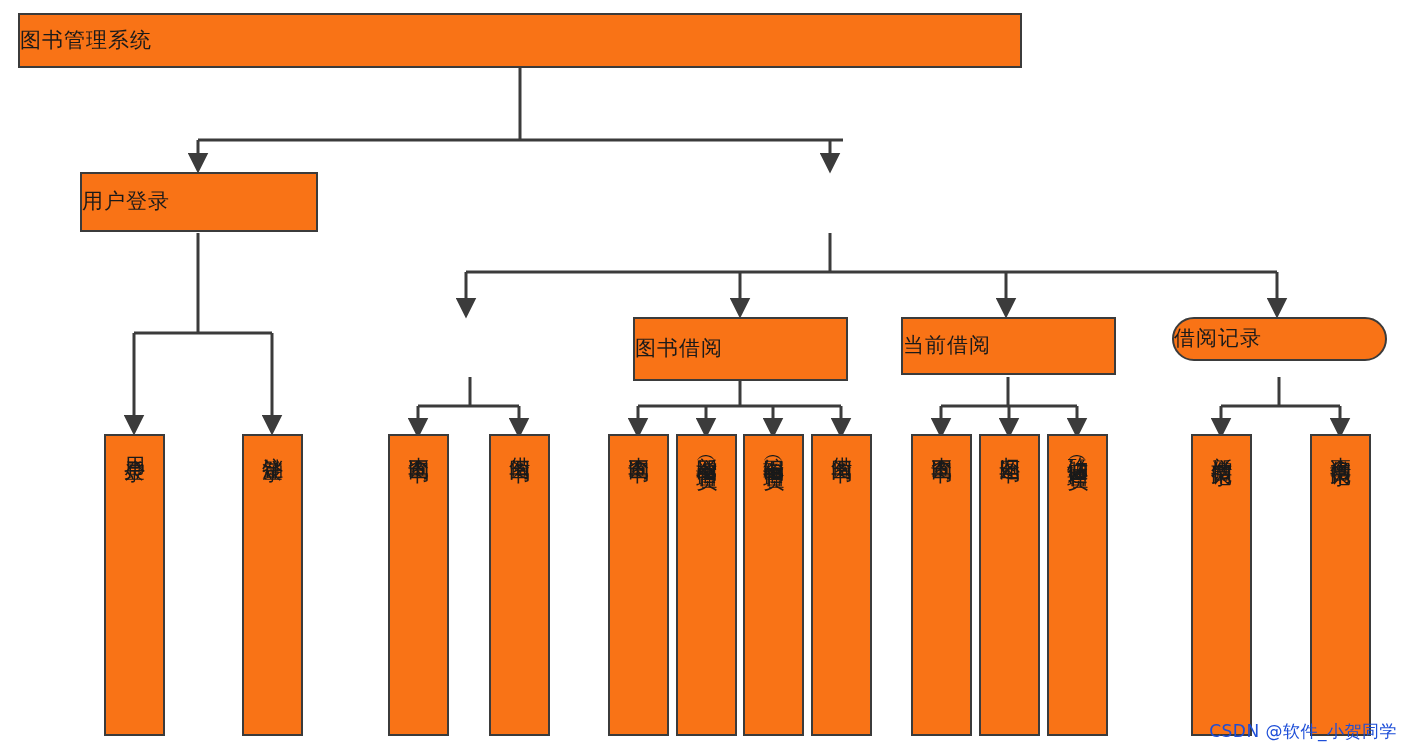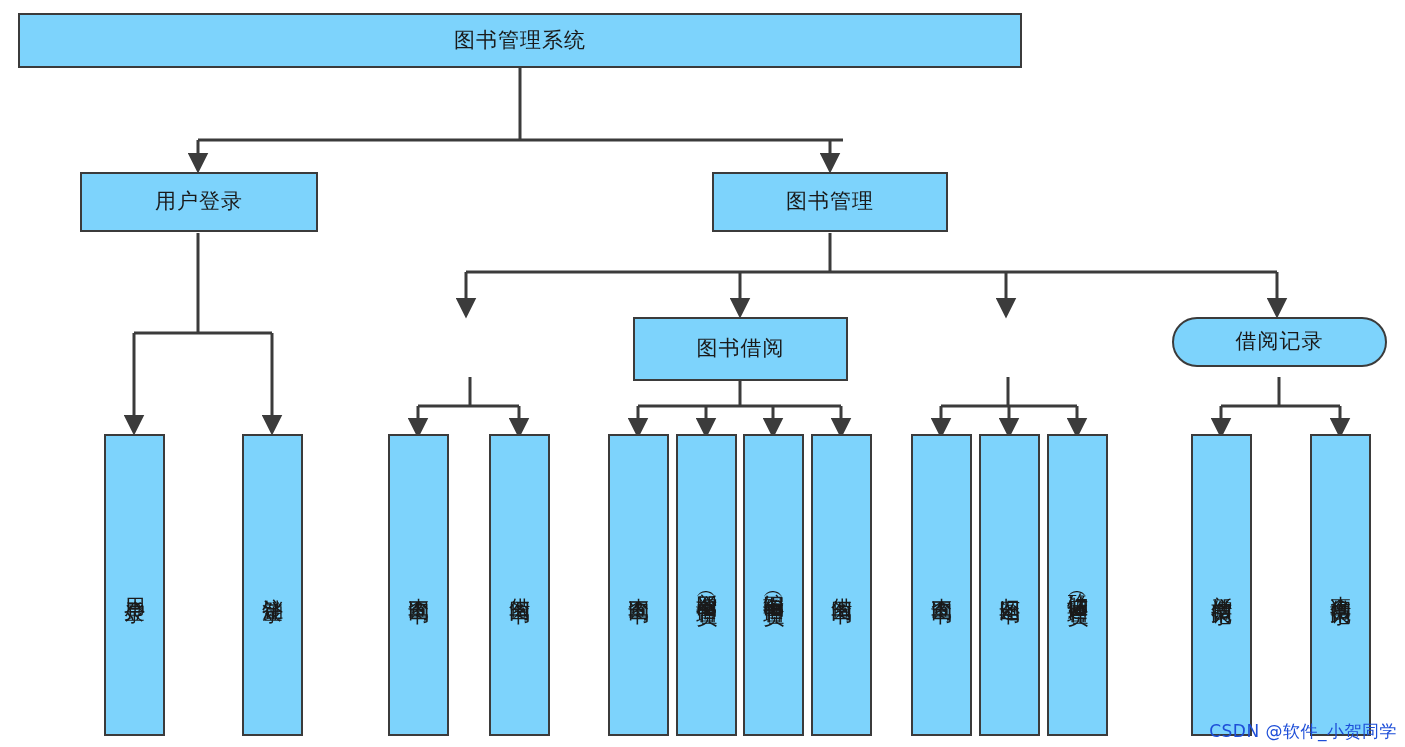--- a/index.html
+++ b/index.html
@@ -21,25 +21,25 @@
   #diagram-svg {
     position: absolute;
     left: 0;
     top: 0;
     width: 1405px;
     height: 747px;
   }
   .node {
     position: absolute;
     box-sizing: border-box;
-    background: #7dd3fc;
+    background: #f97316;
     border: 2px solid #3b3b3b;
     display: flex;
     align-items: center;
-    justify-content: center;
+    justify-content: flex-start;
     color: #1a1a1a;
   }
   .node-h {
     font-size: 21px;
     line-height: 1.2;
     letter-spacing: 1px;
     white-space: nowrap;
   }
   .node-v {
     writing-mode: vertical-rl;
@@ -121,28 +121,28 @@
     </g>
   </svg>
 
   <div class="node node-h" style="left:18px; top:13px; width:1004px; height:55px;">
     <span>图书管理系统</span>
   </div>
 
   <div class="node node-h" style="left:80px; top:172px; width:238px; height:60px;">
     <span>用户登录</span>
   </div>
-  <div class="node node-h" style="left:712px; top:172px; width:236px; height:60px;">
-    <span>图书管理</span>
-  </div>
 
   <div class="node node-h" style="left:633px; top:317px; width:215px; height:64px;">
     <span>图书借阅</span>
   </div>
-  <div class="node node-h" style="left:1172px; top:317px; width:215px; height:50px;border-radius:26px;">
+  <div class="node node-h" style="left:901px; top:317px; width:215px; height:58px;">
+    <span>当前借阅</span>
+  </div>
+  <div class="node node-h" style="left:1172px; top:317px; width:215px; height:44px;border-radius:26px;">
     <span>借阅记录</span>
   </div>
 
   <div class="node node-v" style="left:104px; top:434px; width:61px; height:302px;">
     <span class="vlabel">用户登录</span>
   </div>
   <div class="node node-v" style="left:242px; top:434px; width:61px; height:302px;">
     <span class="vlabel">注销登录</span>
   </div>
 

